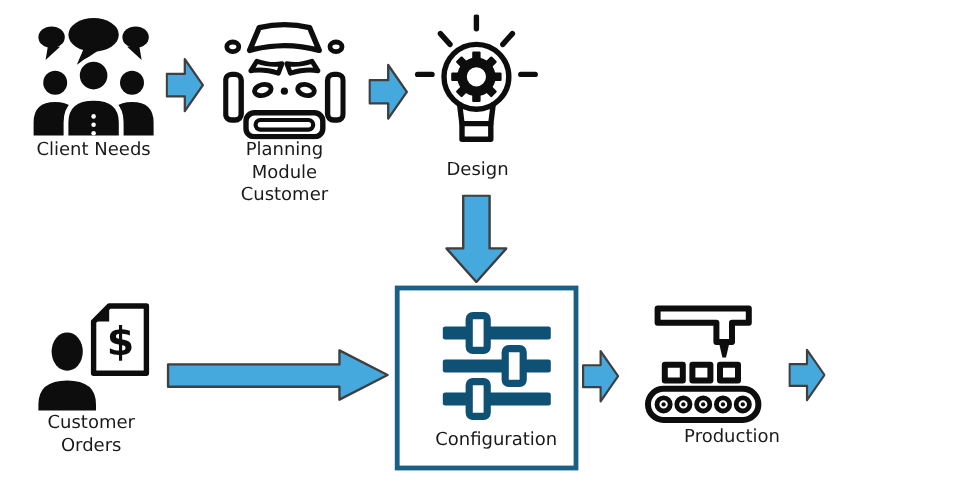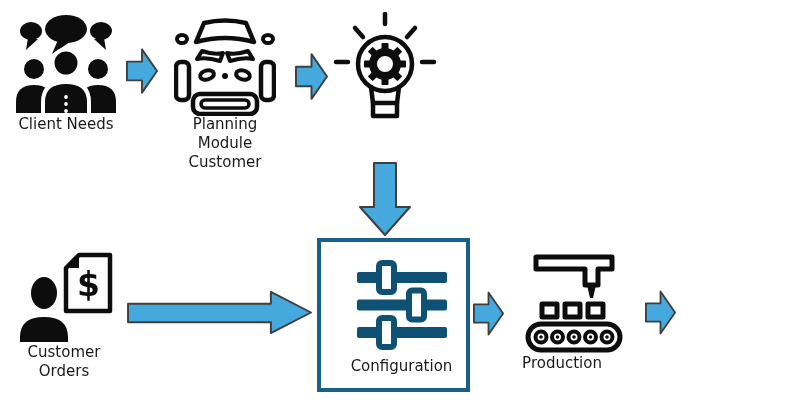--- a/index.html
+++ b/index.html
@@ -1,18 +1,18 @@
 <!DOCTYPE html>
 <html><head>
 <meta charset="utf-8">
 <style>
   html,body{margin:0;padding:0;background:#ffffff;}
   #stage{
     position:relative;width:696px;height:409px;background:#fff;overflow:hidden;
-    font-family:"DejaVu Sans","Liberation Sans",sans-serif;color:#1a1a1a;
+    font-family:"DejaVu Sans","Liberation Sans",sans-serif;color:#1a1a1a;margin-left:12px;
   }
   .abs{position:absolute;}
   .node-label{
     font-size:15px;line-height:19px;text-align:center;color:#1a1a1a;
     transform:translateX(-50%);white-space:normal;
   }
   .arrow-poly{fill:var(--arrow-fill,#45a9dd);stroke:var(--arrow-stroke,#3f3f3f);stroke-width:2;stroke-linejoin:round;}
   .ink{stroke:#0d0d0d;fill:none;stroke-linejoin:round;stroke-linecap:round;}
   .ink-fill{fill:#0d0d0d;stroke:none;}
   #config-box{
@@ -97,20 +97,21 @@
         <rect x="-3.5" y="-21" width="7" height="9" rx="1" transform="rotate(90)"></rect>
         <rect x="-3.5" y="-21" width="7" height="9" rx="1" transform="rotate(135)"></rect>
         <rect x="-3.5" y="-21" width="7" height="9" rx="1" transform="rotate(180)"></rect>
         <rect x="-3.5" y="-21" width="7" height="9" rx="1" transform="rotate(225)"></rect>
         <rect x="-3.5" y="-21" width="7" height="9" rx="1" transform="rotate(270)"></rect>
         <rect x="-3.5" y="-21" width="7" height="9" rx="1" transform="rotate(315)"></rect>
       </g>
       <circle cx="0" cy="0" r="12" class="ink" stroke-width="8"></circle>
     </g>
   </svg>
+  <div class="abs node-label" style="left:386px;top:132px;width:90px">Design</div>
 
   <svg class="abs" style="left:359px;top:162px" width="52" height="74" viewBox="0 0 52 74">
     <polygon class="arrow-poly" points="15,1 37,1 37,45 51,45 26,73 1,45 15,45"></polygon>
   </svg>
 
   <div id="config-box" class="abs" style="left:317px;top:238px;width:153px;height:154px">
     <svg style="margin-top:17px" width="92" height="92" viewBox="0 0 90 92">
       <g fill="var(--teal-sliders,#0f5174)">
         <rect x="0" y="13" width="90" height="11" rx="2"></rect>
         <rect x="0" y="40.5" width="90" height="11" rx="2"></rect>
@@ -160,21 +161,21 @@
       <circle cx="54" cy="85" r="5.5" class="ink" stroke-width="4"></circle>
       <circle cx="70.5" cy="85" r="5.5" class="ink" stroke-width="4"></circle>
       <circle cx="87" cy="85" r="5.5" class="ink" stroke-width="4"></circle>
       <circle cx="21" cy="85" r="1.8" class="ink-fill"></circle>
       <circle cx="37.5" cy="85" r="1.8" class="ink-fill"></circle>
       <circle cx="54" cy="85" r="1.8" class="ink-fill"></circle>
       <circle cx="70.5" cy="85" r="1.8" class="ink-fill"></circle>
       <circle cx="87" cy="85" r="1.8" class="ink-fill"></circle>
     </g>
   </svg>
-  <div class="abs node-label" style="left:562px;top:354px;width:100px">Production</div>
+  <div class="abs node-label" style="left:598px;top:354px;width:100px">Production</div>
 
   <svg class="abs" style="left:645px;top:287px" width="31" height="51" viewBox="0 0 34 50">
     <polygon class="arrow-poly" points="1,15 17,15 17,2 33,25 17,48 17,35 1,35"></polygon>
   </svg>
 
   <svg class="abs" style="left:700px;top:250px" width="88" height="104" viewBox="0 0 90 106">
 
     <polygon points="30.6,13 45,6 86,26 71.6,33" fill="#0d0d0d" stroke="#ffffff" stroke-width="2.5" stroke-linejoin="round"></polygon>
     <polygon points="22.4,17 63.4,37 45,46 4,26" fill="#0d0d0d" stroke="#ffffff" stroke-width="2.5" stroke-linejoin="round"></polygon>
 

